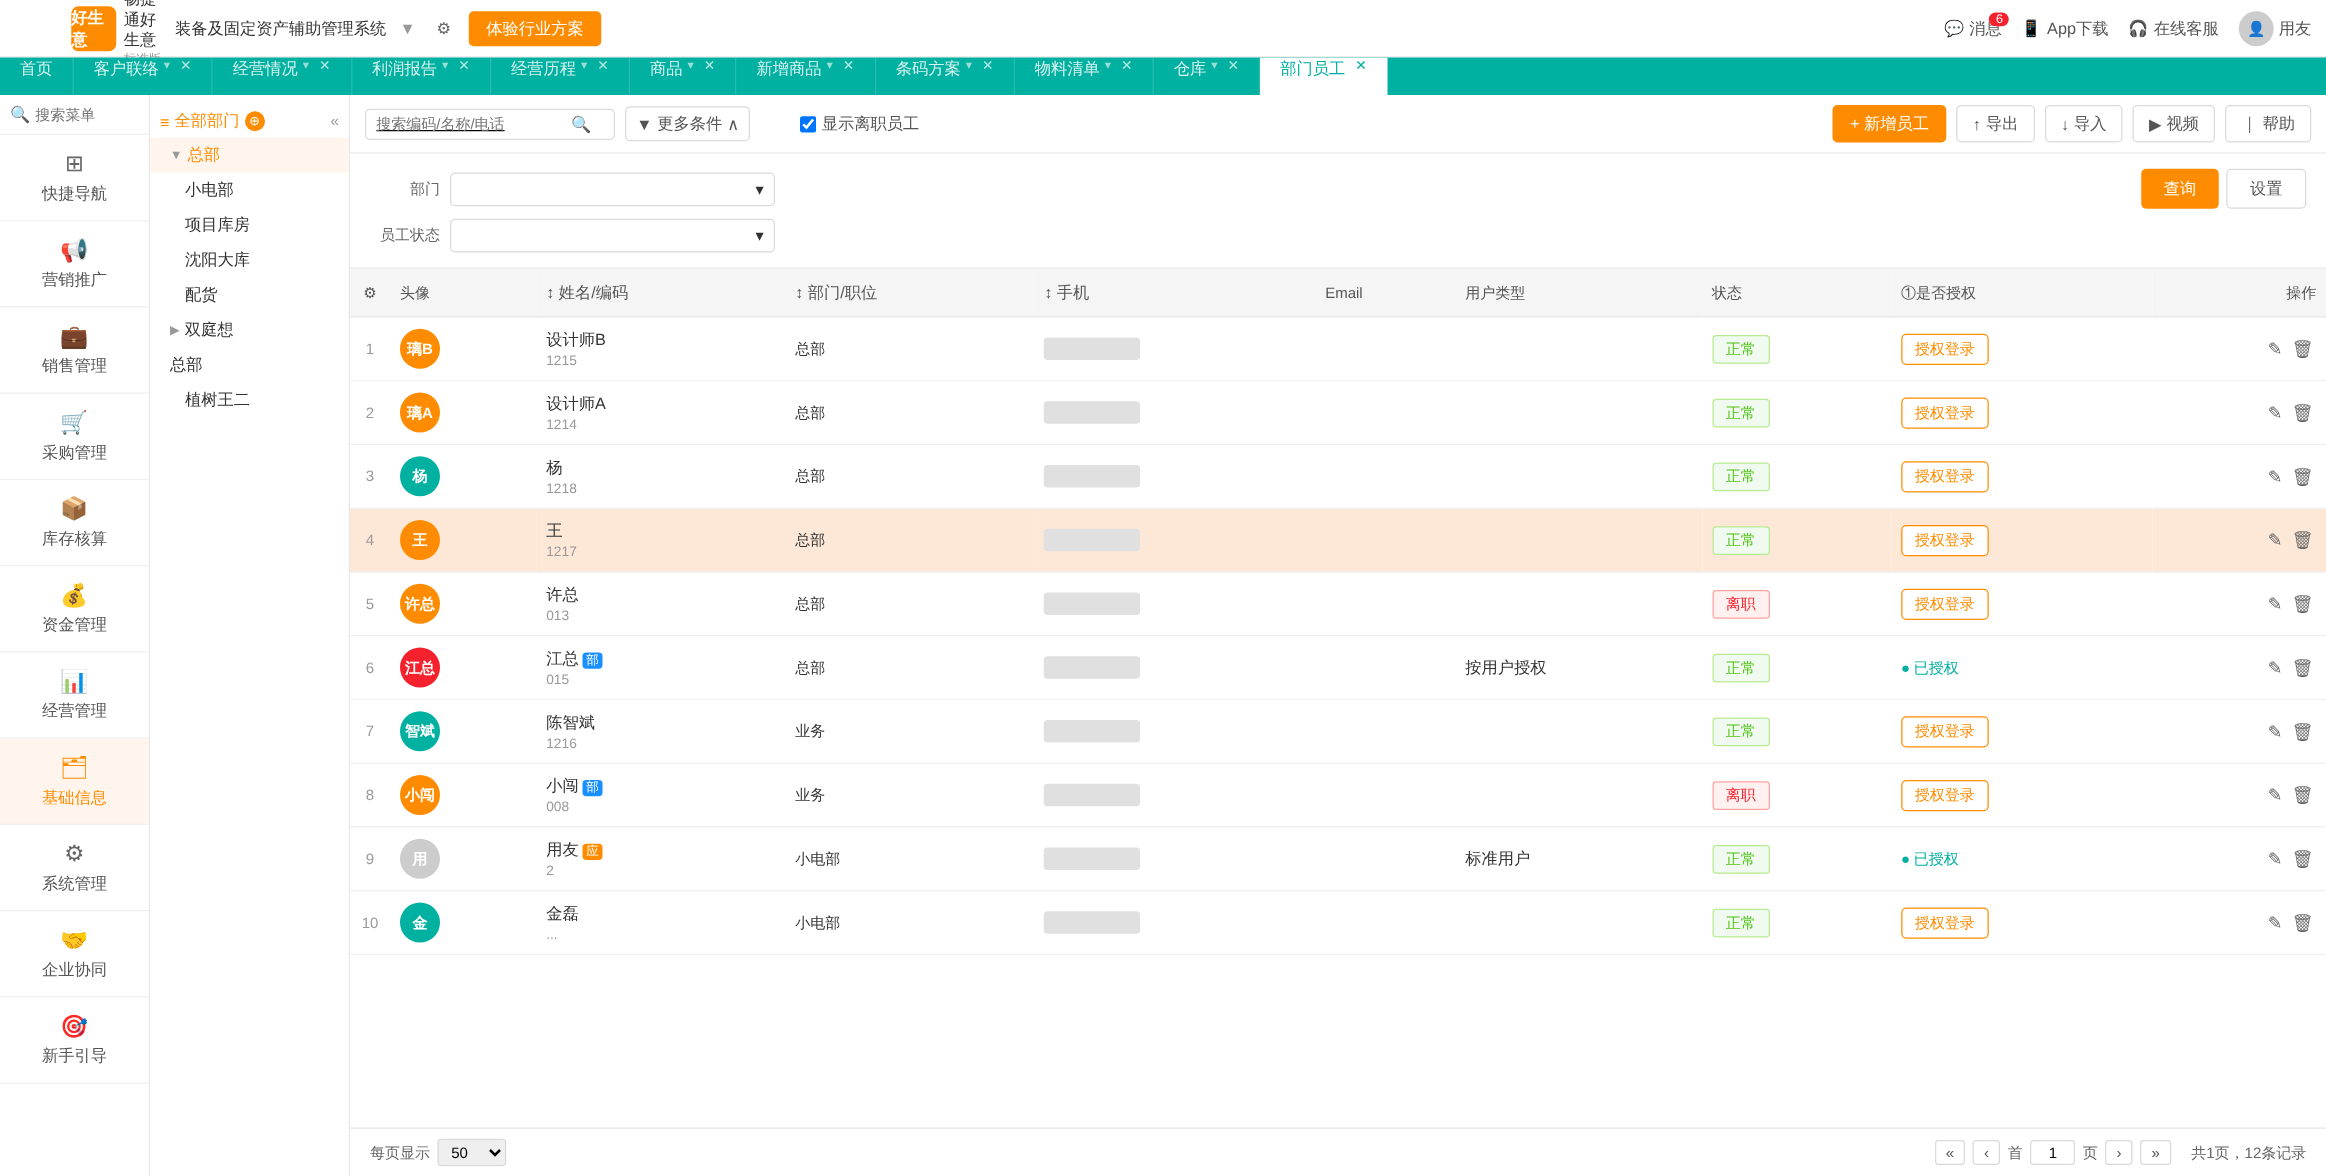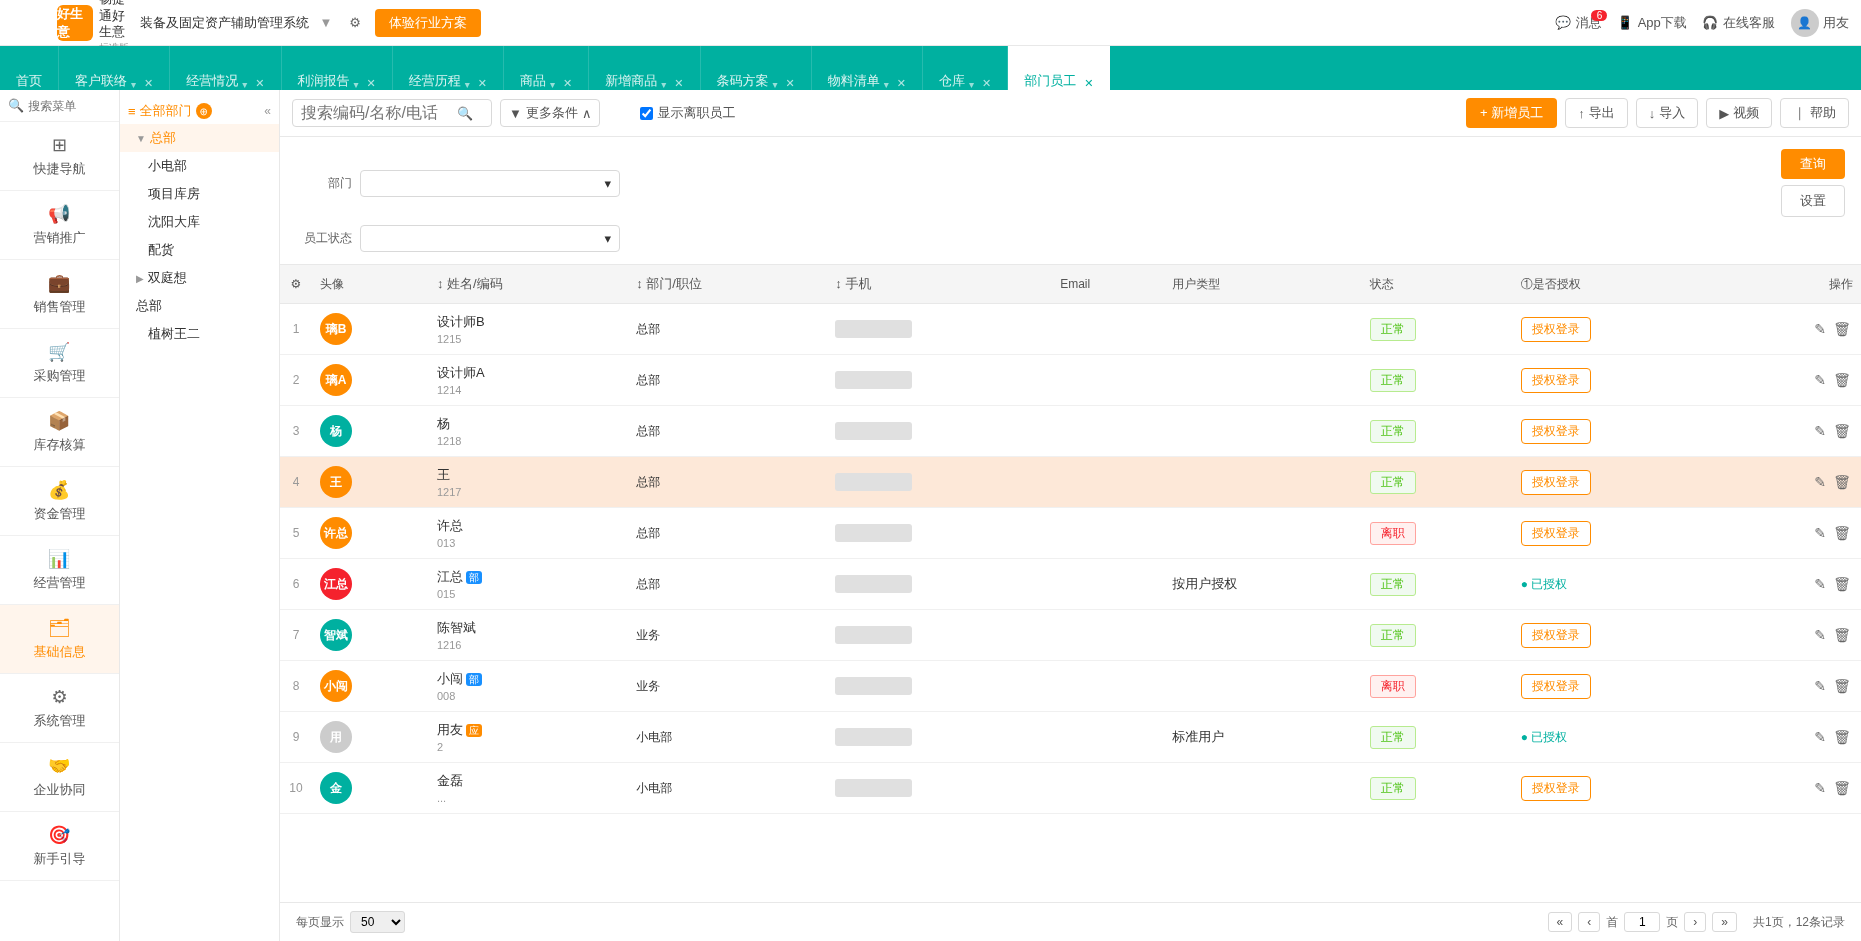--- a/index.html
+++ b/index.html
@@ -16,21 +16,21 @@
     .system-gear { width: 24px; height: 24px; display: flex; align-items: center; justify-content: center; color: #666; cursor: pointer; }
     .trial-btn { background: #ff8c00; color: white; border: none; border-radius: 4px; padding: 5px 14px; font-size: 13px; cursor: pointer; }
     .top-bar-right { display: flex; align-items: center; gap: 16px; margin-left: auto; }
     .top-bar-action { display: flex; align-items: center; gap: 4px; color: #555; cursor: pointer; font-size: 13px; }
     .badge-icon { position: relative; }
     .badge { position: absolute; top: -4px; right: -6px; background: #f5222d; color: white; border-radius: 10px; font-size: 10px; padding: 0 4px; min-width: 16px; text-align: center; }
     .user-avatar-top { width: 28px; height: 28px; background: #ccc; border-radius: 50%; display: flex; align-items: center; justify-content: center; color: white; font-size: 12px; }
 
     
     .nav-tabs { background: #00b0a0; display: flex; align-items: stretch; flex-shrink: 0; overflow-x: auto; }
-    .nav-tab { padding: 0 16px; height: 44px; display: flex; align-items: flex-end; color: rgba(255,255,255,0.85); cursor: pointer; white-space: nowrap; font-size: 13px; gap: 4px; border-right: 1px solid rgba(255,255,255,0.15); }
+    .nav-tab { padding: 0 16px; height: 30px; display: flex; align-items: flex-start; color: rgba(255,255,255,0.85); cursor: pointer; white-space: nowrap; font-size: 13px; gap: 4px; border-right: 1px solid rgba(255,255,255,0.15); }
     .nav-tab.active { background: #fff; color: #00b0a0; font-weight: 500; }
     .nav-tab .close-x { color: rgba(255,255,255,0.7); font-size: 11px; margin-left: 4px; }
     .nav-tab.active .close-x { color: #00b0a0; }
     .nav-tab .dropdown-arrow { font-size: 10px; opacity: 0.7; }
 
     
     .main-layout { display: flex; flex: 1; overflow: hidden; }
 
     
     .sidebar { width: 120px; background: #fff; border-right: 1px solid #e8e8e8; display: flex; flex-direction: column; flex-shrink: 0; overflow-y: auto; }
@@ -54,36 +54,36 @@
     .dept-item.active { color: #ff8c00; background: #fff5ec; }
     .dept-item.sub { padding-left: 28px; }
     .expand-icon { color: #999; font-size: 10px; }
 
     
     .employee-area { flex: 1; display: flex; flex-direction: column; overflow: hidden; background: #fff; }
 
     
     .filter-bar { padding: 8px 12px; border-bottom: 1px solid #e8e8e8; display: flex; align-items: center; gap: 8px; background: #fff; }
     .search-input-wrap { display: flex; align-items: center; border: 1px solid #d9d9d9; border-radius: 4px; padding: 4px 8px; gap: 6px; width: 200px; }
-    .search-input-wrap input { border: none; outline: none; font-size: 16px; width: 150px; }
+    .search-input-wrap input { border: none; outline: none; font-size: 12px; width: 150px; text-decoration: underline; }
     .filter-btn { display: flex; align-items: center; gap: 4px; color: #555; font-size: 12px; cursor: pointer; padding: 4px 8px; border: 1px solid #d9d9d9; border-radius: 4px; }
     .checkbox-label { display: flex; align-items: center; gap: 4px; color: #555; font-size: 12px; cursor: pointer; padding-left: 32px; }
     .toolbar-right { margin-left: auto; display: flex; align-items: center; gap: 8px; }
     .btn-add { background: #ff8c00; color: white; border: none; border-radius: 4px; padding: 6px 14px; font-size: 13px; cursor: pointer; display: flex; align-items: center; gap: 4px; }
     .btn-outline { border: 1px solid #d9d9d9; background: white; border-radius: 4px; padding: 5px 12px; font-size: 12px; cursor: pointer; color: #555; display: flex; align-items: center; gap: 4px; }
 
     
     .advanced-filter { background: #fff; border-bottom: 1px solid #e8e8e8; padding: 12px 16px; }
     .filter-row { display: flex; align-items: center; gap: 16px; margin-bottom: 8px; }
     .filter-row:last-child { margin-bottom: 0; }
     .filter-field { display: flex; align-items: center; gap: 8px; flex: 1; }
     .filter-label { color: #666; font-size: 12px; white-space: nowrap; min-width: 56px; text-align: right; }
     .filter-select { border: 1px solid #d9d9d9; border-radius: 4px; padding: 5px 8px; font-size: 12px; color: #333; flex: 1; max-width: 260px; display: flex; align-items: center; justify-content: space-between; cursor: pointer; }
     .filter-input { border: 1px solid #d9d9d9; border-radius: 4px; padding: 5px 8px; font-size: 12px; color: #333; flex: 1; max-width: 260px; outline: none; }
-    .filter-actions { display: flex; flex-direction: column; gap: 6px; }
+    .filter-actions { display: flex; gap: 6px; }
     .btn-query { background: #ff8c00; color: white; border: none; border-radius: 4px; padding: 6px 18px; font-size: 13px; cursor: pointer; }
     .btn-set { background: white; color: #555; border: 1px solid #d9d9d9; border-radius: 4px; padding: 6px 18px; font-size: 13px; cursor: pointer; }
 
     
     .table-container { flex: 1; overflow-y: auto; }
     table { width: 100%; border-collapse: collapse; }
     thead tr { background: #f5f5f5; }
     th { padding: 10px 8px; text-align: left; color: #555; font-size: 12px; font-weight: 500; border-bottom: 1px solid #e8e8e8; white-space: nowrap; }
     td { padding: 9px 8px; border-bottom: 1px solid #f0f0f0; color: #333; font-size: 12px; vertical-align: middle; }
     tr.highlighted { background: #fde8d8; }

